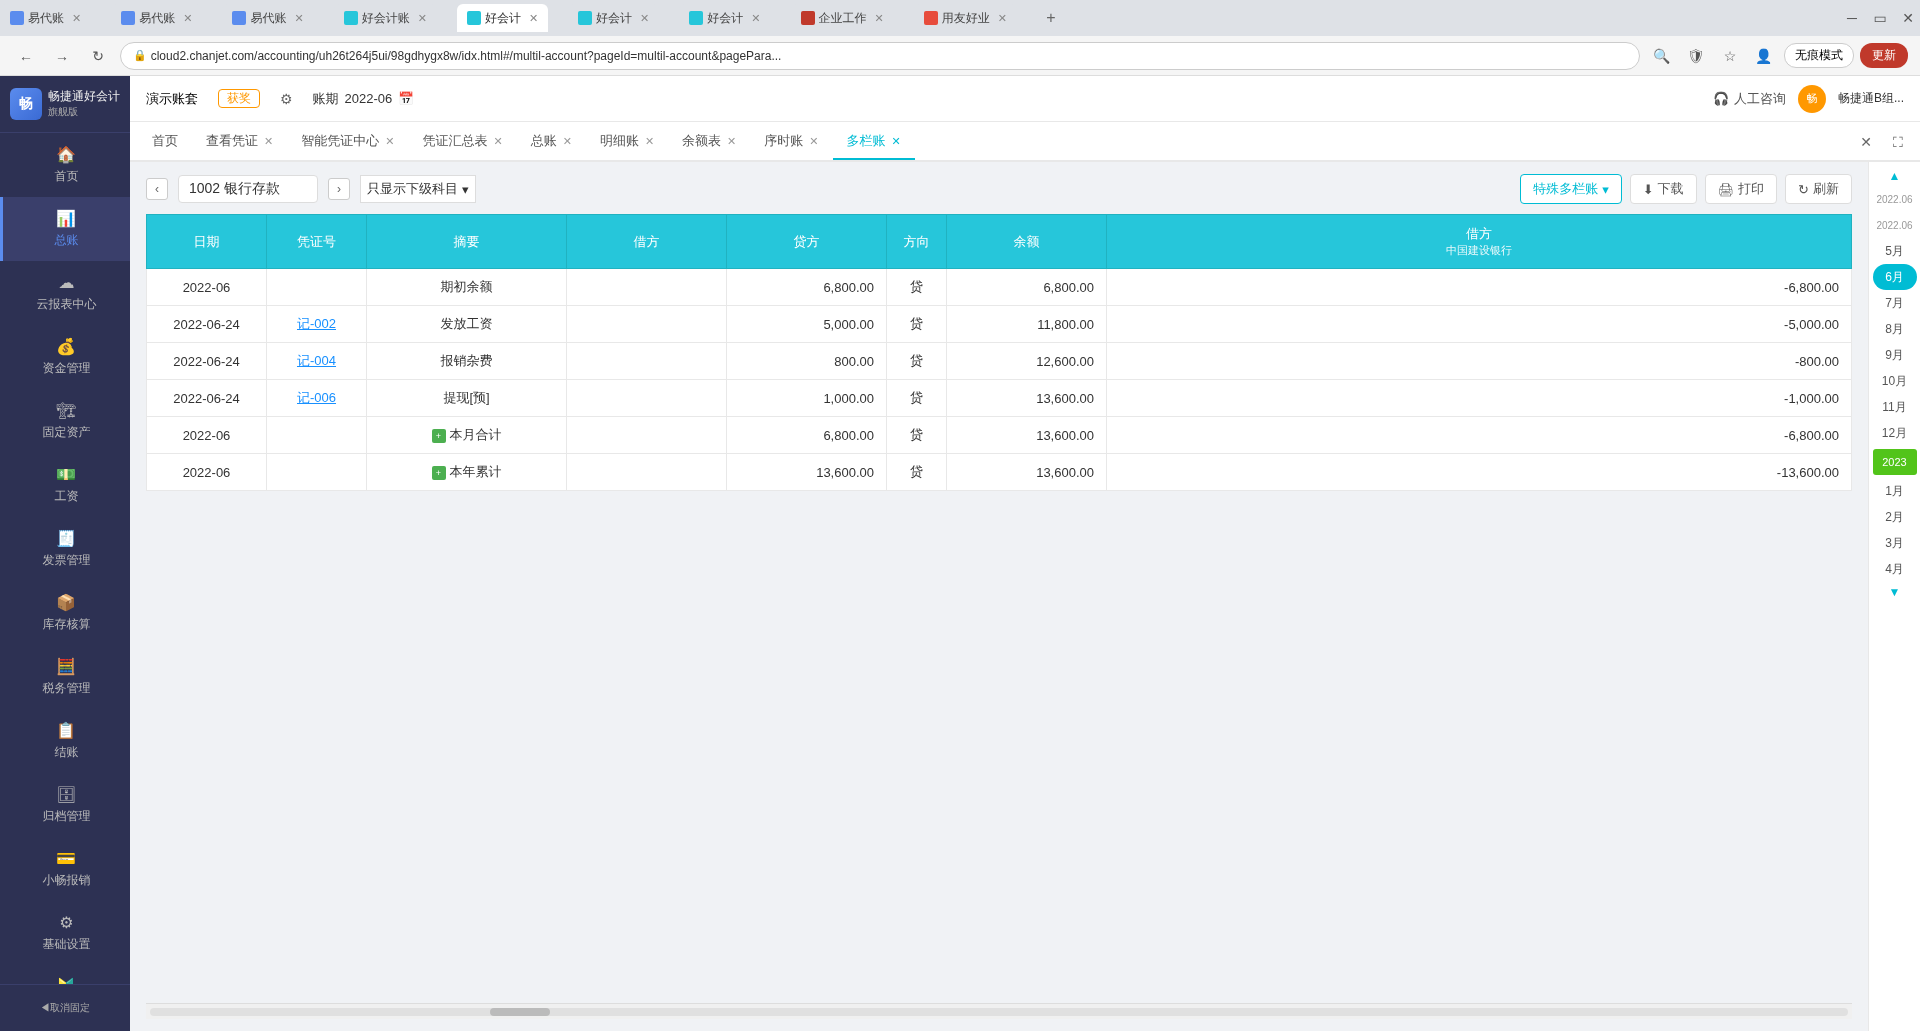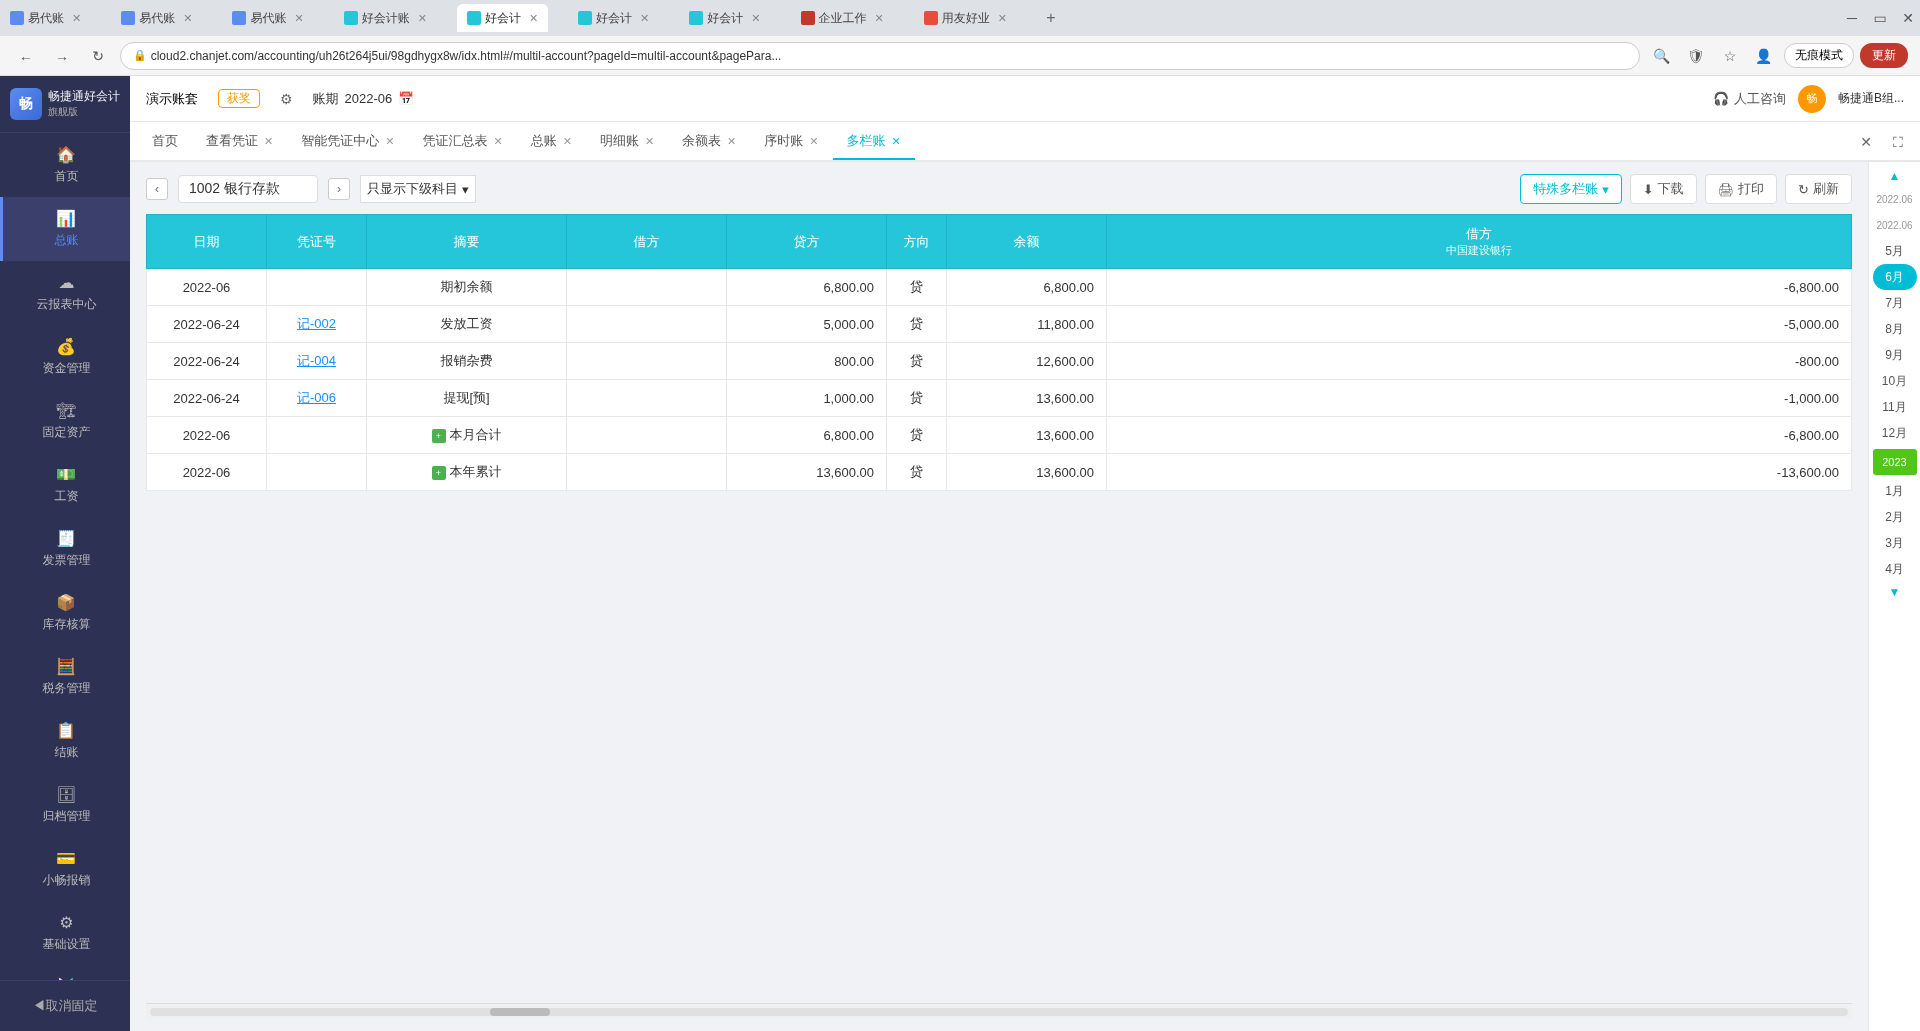--- a/index.html
+++ b/index.html
@@ -31,21 +31,21 @@
     .sidebar-logo { padding: 12px 10px; border-bottom: 1px solid #3a3f6b; }
     .logo-box { display: flex; align-items: center; gap: 6px; }
     .logo-icon { width: 32px; height: 32px; background: linear-gradient(135deg, #5b8cee, #3a6ad4); border-radius: 6px; display: flex; align-items: center; justify-content: center; color: #fff; font-size: 14px; font-weight: bold; }
     .logo-text { font-size: 12px; color: #eee; line-height: 1.3; }
     .logo-sub { font-size: 10px; color: #aaa; }
     .sidebar-nav { flex: 1; overflow-y: auto; }
     .nav-item { display: flex; flex-direction: column; align-items: center; padding: 12px 6px; cursor: pointer; color: #bbb; font-size: 12px; gap: 4px; border-left: 3px solid transparent; transition: all 0.2s; }
     .nav-item.active { background: #3a3f6b; color: #5b8cee; border-left-color: #5b8cee; }
     .nav-icon { font-size: 16px; }
     .sidebar-bottom { padding: 10px 6px; border-top: 1px solid #3a3f6b; }
-    .pin-btn { display: flex; align-items: center; justify-content: center; gap: 4px; color: #aaa; font-size: 13px; cursor: pointer; padding: 6px; }
+    .pin-btn { display: flex; align-items: center; justify-content: center; gap: 4px; color: #aaa; font-size: 10px; cursor: pointer; padding: 6px; }
 
     
     .main-content { flex: 1; display: flex; flex-direction: column; background: #f0f2f5; overflow: hidden; }
 
     
     .top-bar { background: #fff; height: 46px; display: flex; align-items: center; padding: 0 16px; border-bottom: 1px solid #e8e8e8; gap: 20px; }
     .account-tag { background: #fff; border: 1px solid #ff9800; color: #ff9800; border-radius: 4px; padding: 0 8px; font-size: 12px; }
     .account-period { display: flex; align-items: center; gap: 6px; font-size: 13px; color: #333; }
     .period-value { color: #333; font-weight: 500; }
     .top-bar-right { margin-left: auto; display: flex; align-items: center; gap: 12px; }

